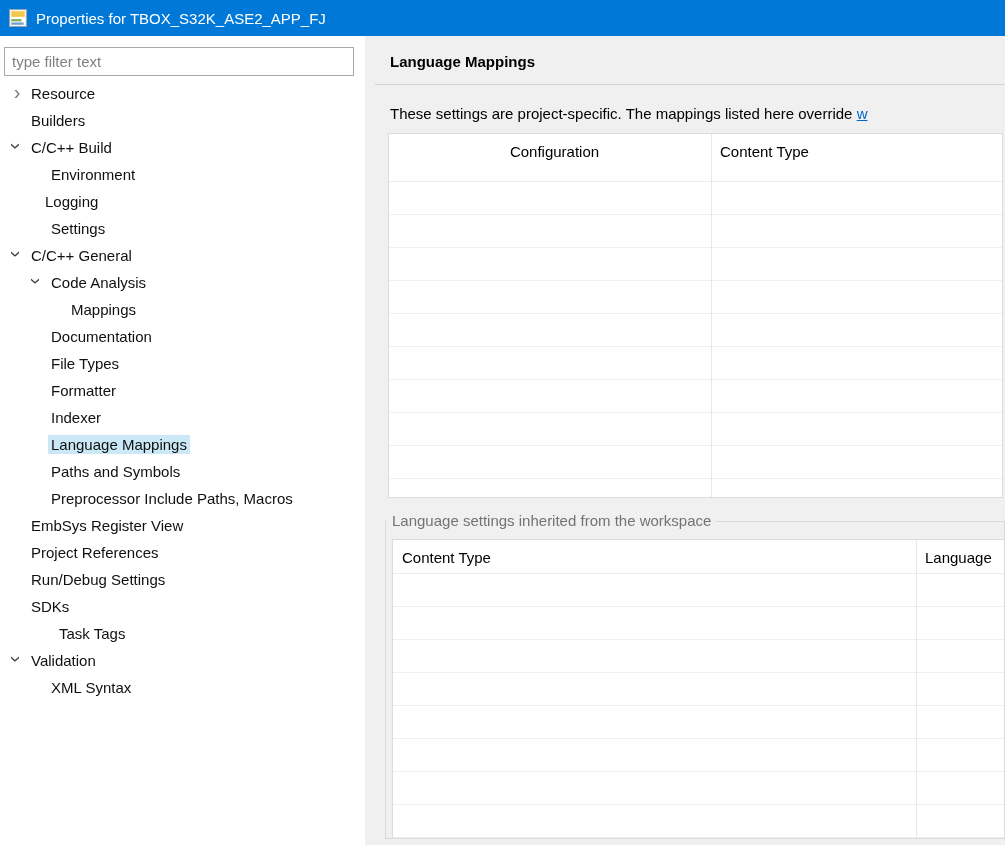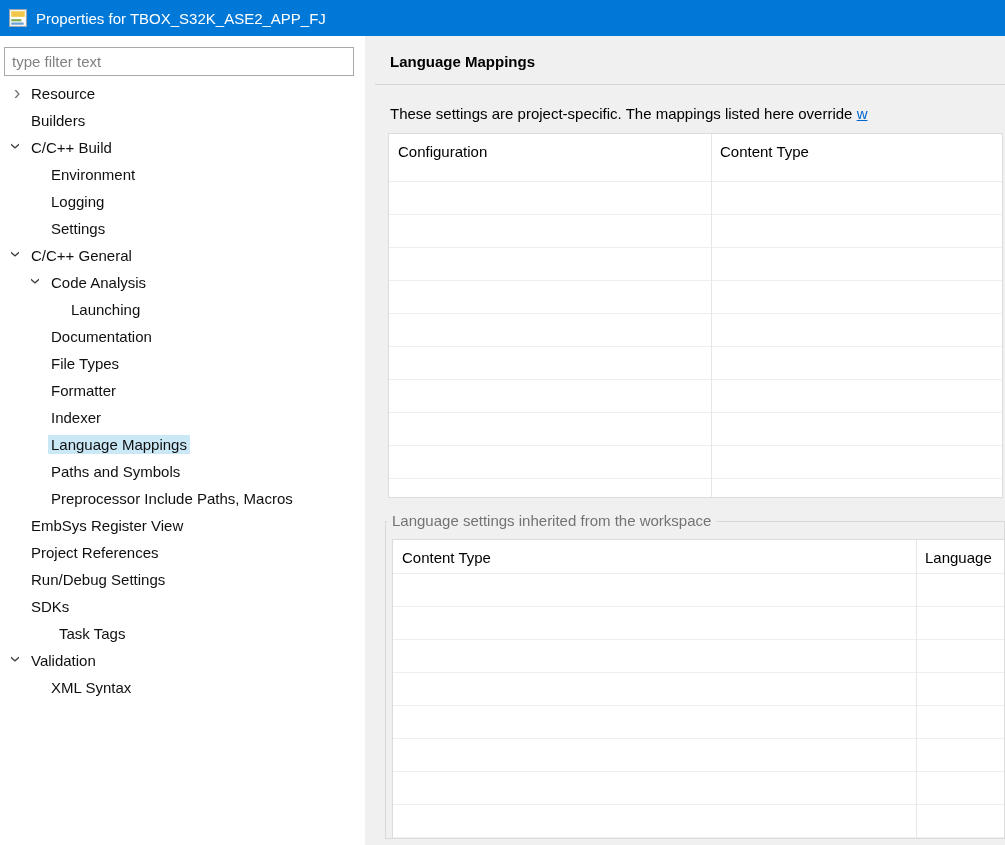--- a/index.html
+++ b/index.html
@@ -38,21 +38,21 @@
   .title-sep { position:absolute; left:0; right:0; top:48px; height:1px; background:#d4d4d4; }
   .desc { position:absolute; left:15px; top:69px; right:0; font-size:15px; color:#000; white-space:nowrap; overflow:hidden; }
   .desc-link { color:var(--link,#0066cc); text-decoration:underline; cursor:pointer; }
 
   .table { position:absolute; background:#ffffff; border:1px solid #dcdcdc; overflow:hidden; }
   .mappings-table { left:13px; top:97px; width:615px; height:365px; }
   .table-header { display:flex; border-bottom:1px solid #ededed; }
   .mappings-table .table-header { height:48px; }
   .inherited-table .table-header { height:34px; }
   .th { font-size:15px; color:#000; padding:9px 0 0 9px; white-space:nowrap; overflow:hidden; }
-  .th-config { width:322px; flex:none; }
+  .th-config { width:322px; flex:none;text-align:center; }
   .th-ct2 { width:523px; flex:none; }
   .table-row { height:33px; border-bottom:1px solid #efefef; }
   .col-divider { position:absolute; top:0; bottom:0; width:1px; background:#e7e7e7; }
 
   
   .inherited-group { position:absolute; left:10px; top:485px; width:620px; height:318px;
                      border:1px solid #d9d9d9; }
   .group-label { position:absolute; left:12px; top:476px; font-size:15px; color:#737373;
                  background:#f0f0f0; padding:0 5px; z-index:2; white-space:nowrap; }
   .inherited-table { left:6px; top:17px; width:613px; height:300px; }
@@ -84,39 +84,39 @@
           <span class="tree-label">Builders</span>
         </div>
         <div class="tree-item" style="padding-left: 6px;">
           <span class="tree-arrow expanded"></span>
           <span class="tree-label">C/C++ Build</span>
         </div>
         <div class="tree-item" style="padding-left: 26px;">
           <span class="tree-arrow none"></span>
           <span class="tree-label">Environment</span>
         </div>
-        <div class="tree-item" style="padding-left: 26px;">
+        <div class="tree-item" style="padding-left: 12px; gap: 8px;">
           <span class="tree-arrow none"></span>
           <span class="tree-label">Logging</span>
         </div>
         <div class="tree-item" style="padding-left: 26px;">
           <span class="tree-arrow none"></span>
           <span class="tree-label">Settings</span>
         </div>
         <div class="tree-item" style="padding-left: 6px;">
           <span class="tree-arrow expanded"></span>
           <span class="tree-label">C/C++ General</span>
         </div>
         <div class="tree-item" style="padding-left: 26px;">
           <span class="tree-arrow expanded"></span>
           <span class="tree-label">Code Analysis</span>
         </div>
         <div class="tree-item" style="padding-left: 46px;">
           <span class="tree-arrow none"></span>
-          <span class="tree-label">Launching</span>
+          <span class="tree-label">Mappings</span>
         </div>
         <div class="tree-item" style="padding-left: 26px;">
           <span class="tree-arrow none"></span>
           <span class="tree-label">Documentation</span>
         </div>
         <div class="tree-item" style="padding-left: 26px;">
           <span class="tree-arrow none"></span>
           <span class="tree-label">File Types</span>
         </div>
         <div class="tree-item" style="padding-left: 26px;">

